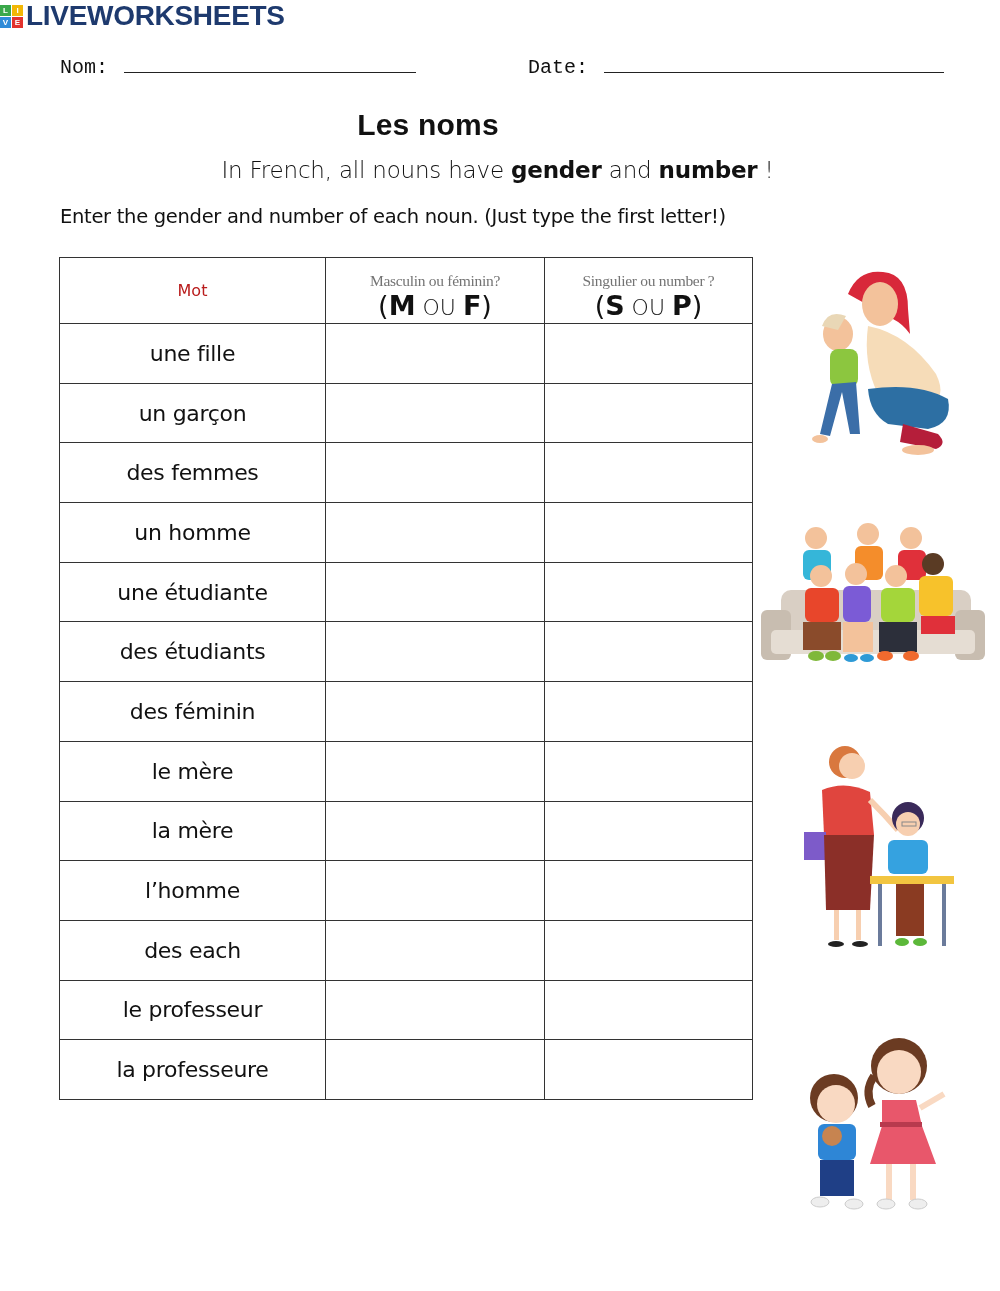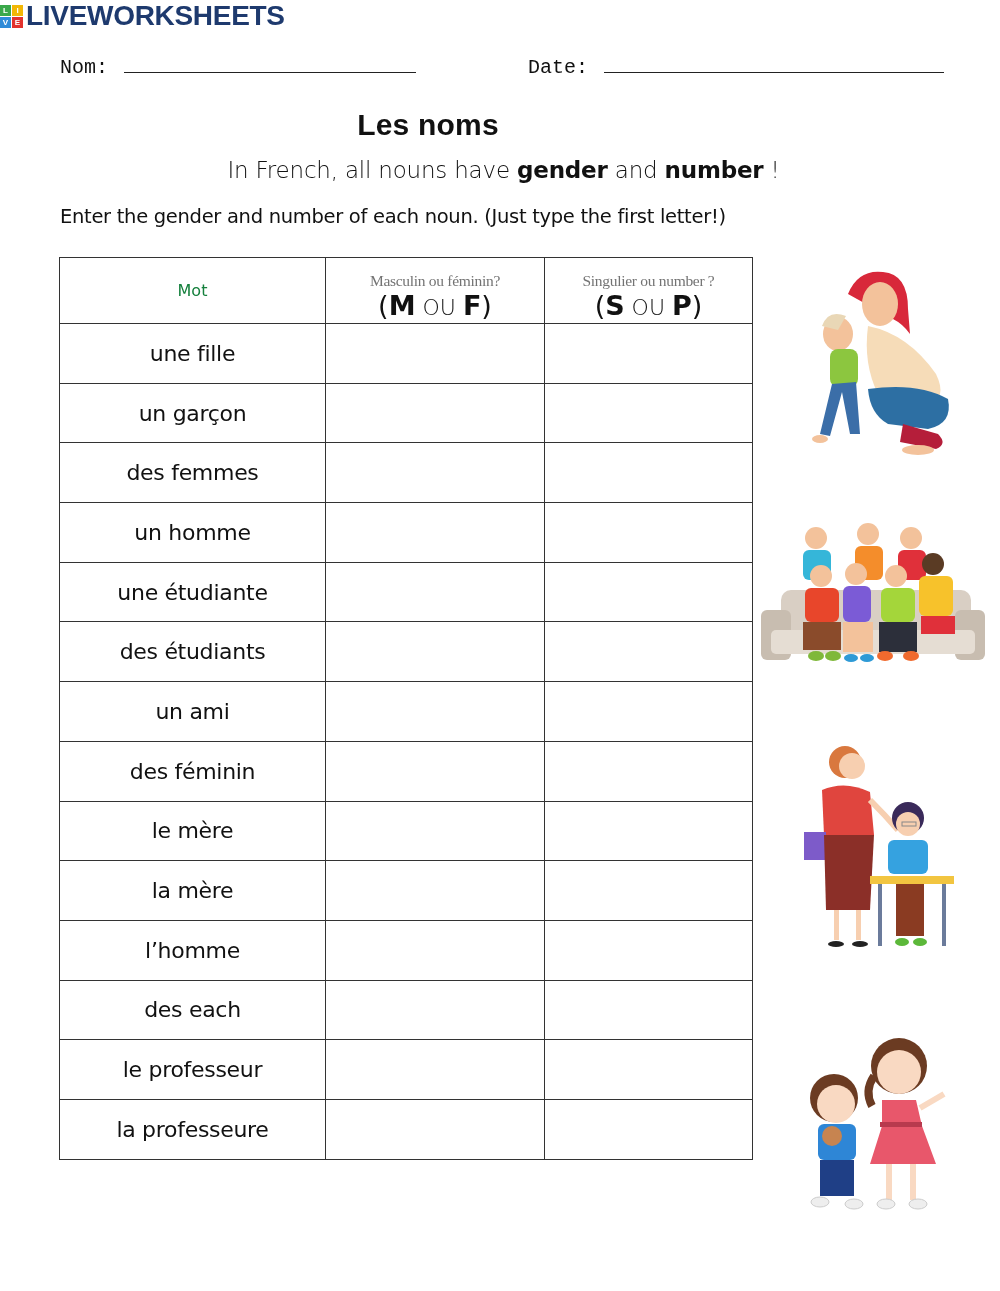--- a/index.html
+++ b/index.html
@@ -2,32 +2,32 @@
 <html><head>
 <meta charset="utf-8">
 <style>
   html, body { margin: 0; padding: 0; background: #ffffff; }
   body { width: 1000px; height: 1291px; position: relative; overflow: hidden; font-family: "Liberation Sans", sans-serif; color: #111; }
   .abs { position: absolute; }
   .field-row { top: 56px; font-family: Liberation Mono, monospace; font-size: 20px; }
   .field-label { display: inline-block; }
   .field-line { display: inline-block; border-bottom: 1.2px solid #222; height: 14px; vertical-align: baseline; margin-left: 4px; }
   #title { left: 0; width: 790px; top: 108px; text-align: center; font-size: 30px; font-weight: bold; letter-spacing: 0.2px; margin-left: 33px; }
-  #subtitle { left: 0; width: 995px; top: 157px; text-align: center; font-size: 23px; font-family: "DejaVu Sans", sans-serif; font-weight: 300; letter-spacing: -0.2px; padding-left: 6px; }
+  #subtitle { left: 0; width: 995px; top: 157px; text-align: center; font-size: 23px; font-family: "DejaVu Sans", sans-serif; font-weight: 300; letter-spacing: -0.2px; }
   #subtitle b { font-weight: bold; }
   #instructions { left: 60px; top: 205px; font-size: 19.5px; font-family: "DejaVu Sans", sans-serif; letter-spacing: -0.3px; }
 
   table.ws { position: absolute; left: 59px; top: 257px; border-collapse: collapse; }
   table.ws td, table.ws th { border: 1.3px solid #333; padding: 0; }
   table.ws th { font-weight: normal; height: 62px; vertical-align: top; }
   table.ws td { height: 58.7px; }
   .col-word { width: 265px; }
   .col-gender { width: 218px; }
   .col-number { width: 207px; }
-  .hdr-mot { font-family: "DejaVu Sans", sans-serif; font-size: 16px; color: #15803d; vertical-align: middle !important; text-align: center; }
+  .hdr-mot { font-family: "DejaVu Sans", sans-serif; font-size: 16px; color: #b91c1c; vertical-align: middle !important; text-align: center; }
   .hdr-q { font-family: Liberation Serif, serif; font-size: 15.5px; color: #737373; text-align: center; margin-top: 14px; letter-spacing: -0.3px; }
   .hdr-opt { font-family: "DejaVu Sans", sans-serif; font-size: 27px; text-align: center; line-height: 30px; margin-top: 1px; }
   .hdr-opt b { font-weight: bold; }
   .hdr-opt .ou { font-size: 22px; font-weight: 300; }
   .word { font-family: "DejaVu Sans", sans-serif; font-weight: normal; font-size: 22px; text-align: center; letter-spacing: -0.3px; }
   .answer-input { width: 100%; height: 100%; border: none; outline: none; background: transparent; font-size: 22px; text-align: center; font-family: "DejaVu Sans", sans-serif; box-sizing: border-box; }
 
   .illus { position: absolute; }
   #logo { left: 697px; top: 1256px; display: flex; align-items: center; }
   .logo-grid { display: grid; grid-template-columns: 11px 11px; grid-template-rows: 11px 11px; gap: 1px; margin-right: 3px; }
@@ -87,25 +87,20 @@
         <td class="col-gender"><input class="answer-input" maxlength="1" value="" style=""></td>
         <td class="col-number"><input class="answer-input" maxlength="1" value="" style=""></td>
       </tr>
       <tr>
         <td class="col-word word">une étudiante</td>
         <td class="col-gender"><input class="answer-input" maxlength="1" value="" style=""></td>
         <td class="col-number"><input class="answer-input" maxlength="1" value="" style=""></td>
       </tr>
       <tr>
         <td class="col-word word">des étudiants</td>
-        <td class="col-gender"><input class="answer-input" maxlength="1" value="" style=""></td>
-        <td class="col-number"><input class="answer-input" maxlength="1" value="" style=""></td>
-      </tr>
-      <tr>
-        <td class="col-word word">un ami</td>
         <td class="col-gender"><input class="answer-input" maxlength="1" value="" style=""></td>
         <td class="col-number"><input class="answer-input" maxlength="1" value="" style=""></td>
       </tr>
       <tr>
         <td class="col-word word">des féminin</td>
         <td class="col-gender"><input class="answer-input" maxlength="1" value="" style=""></td>
         <td class="col-number"><input class="answer-input" maxlength="1" value="" style=""></td>
       </tr>
       <tr>
         <td class="col-word word">le mère</td>

